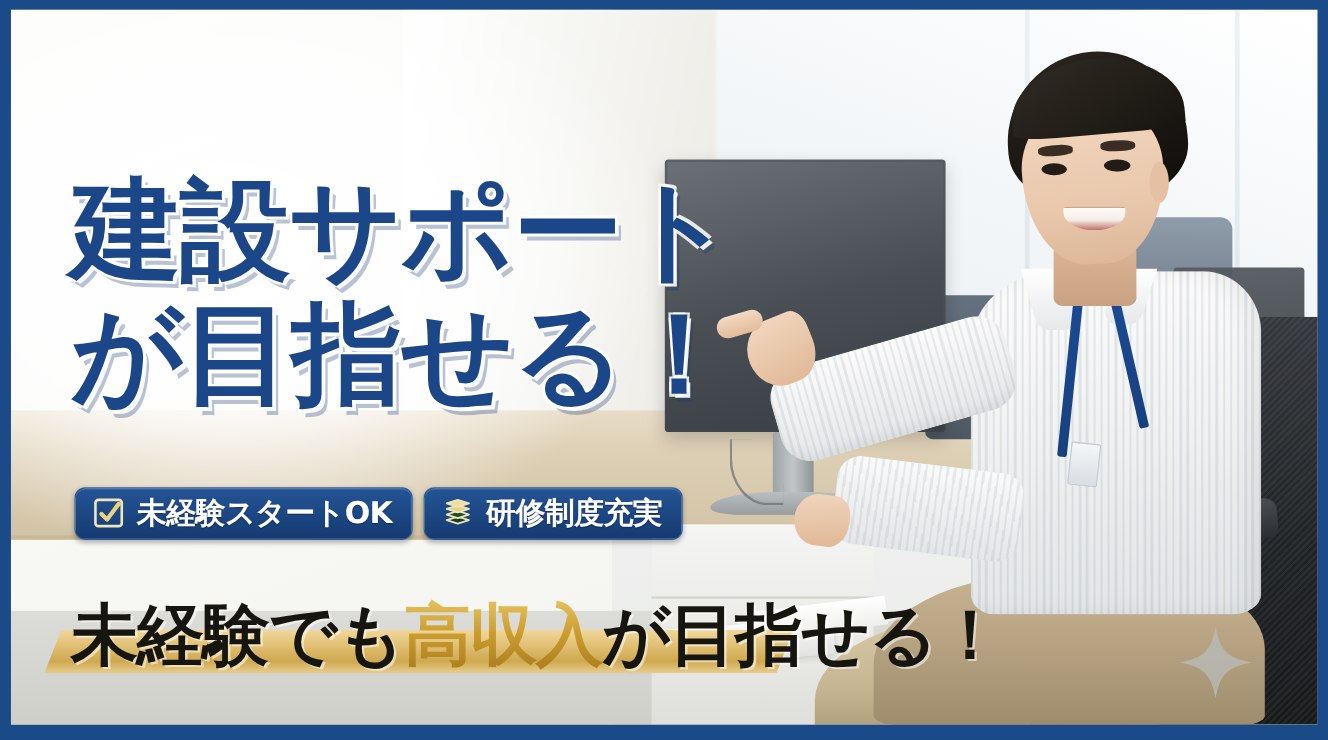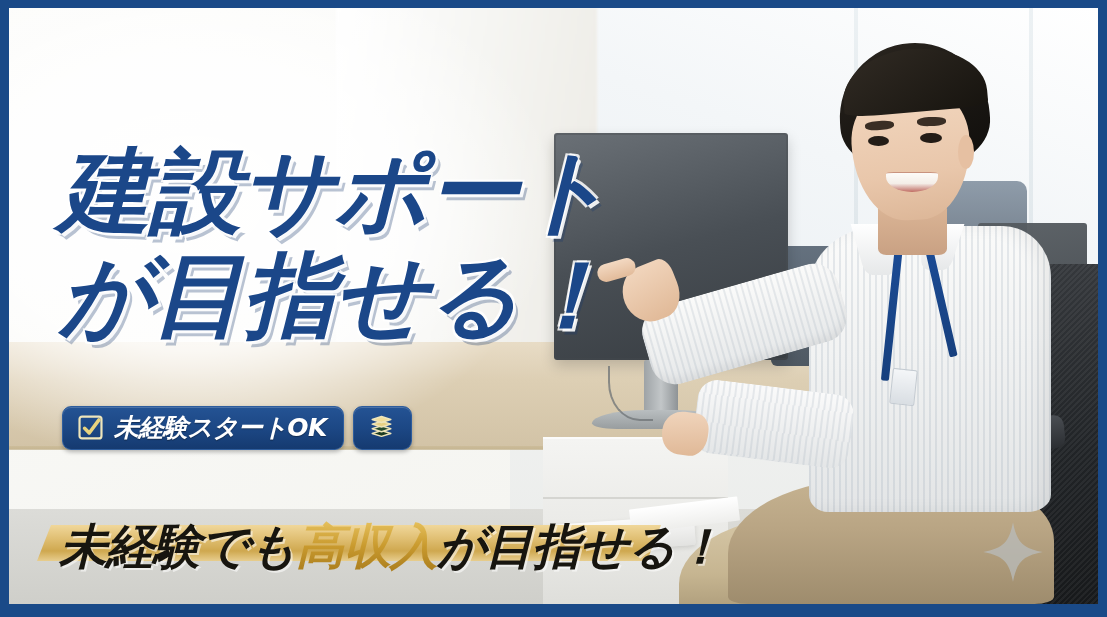--- a/index.html
+++ b/index.html
@@ -24,21 +24,20 @@
     box-sizing:border-box;
     z-index:60;
     pointer-events:none;
   }
 
   .stage{
     position:absolute;
     left:9px;top:8px;right:9px;bottom:13px;
     overflow:hidden;
     background:#fef9c3;
-    font-style:italic;
   }
 
   
   .photo{
     position:absolute;
     left:0;top:0;width:100%;height:100%;
     background:
       linear-gradient(180deg,#f7f8f8 0%,#f2f3f2 55%,#e9ebe9 100%);
   }
   
@@ -349,23 +348,23 @@
   .ribbon-wrap{
     position:absolute;left:28px;top:495px;width:640px;height:62px;
   }
   .ribbon{
     position:absolute;left:0;top:22px;width:624px;height:36px;
     background:linear-gradient(180deg,#f0d79a 0%,#e0bf73 38%,#cfa84f 72%,#e7cd8e 100%);
     clip-path:polygon(14px 0,624px 0,610px 36px,0 36px);
     box-shadow:0 2px 3px rgba(0,0,0,.18);
   }
   .subline{
-    position:absolute;left:22px;top:16px;
+    position:absolute;left:22px;top:0;
     font-family:"DejaVu Sans","Liberation Sans",sans-serif;
-    font-weight:bold;font-size:48px;line-height:54px;
+    font-weight:bold;font-size:56px;line-height:54px;
     white-space:nowrap;letter-spacing:-1px;
   }
   .subline .dark{
     color:#17150f;
     text-shadow:2px 2px 0 rgba(255,255,255,.55);
   }
   .subline .gold{
     color:#c89a2c;
     background:linear-gradient(180deg,#e9c562 0%,#c99a2e 50%,#a87b1c 100%);
     -webkit-background-clip:text;background-clip:text;
@@ -464,20 +463,21 @@
 
         <div class="badge">
           <svg class="bicon" viewBox="0 0 32 32">
             <g stroke="#eee5ba" stroke-width="1.8" stroke-linejoin="round">
               <path d="M5 23 L16 19.5 L27 23 L16 26.5 Z" fill="#1b3b22"></path>
               <path d="M5 17.5 L16 14 L27 17.5 L16 21 Z" fill="#244a2c"></path>
               <path d="M5 12 L16 8.5 L27 12 L16 15.5 Z" fill="#e8d184"></path>
               <path d="M5 6.5 L16 3 L27 6.5 L16 10 Z" fill="#f0dd9a"></path>
             </g>
           </svg>
+          <span class="btxt">研修制度充実</span>
         </div>
 
       </div>
 
       <div class="ribbon-wrap">
         <div class="ribbon"></div>
         <div class="subline">
           <span class="dark">未経験でも</span><span class="gold">高収入</span><span class="dark">が目指せる！</span>
         </div>
       </div>

